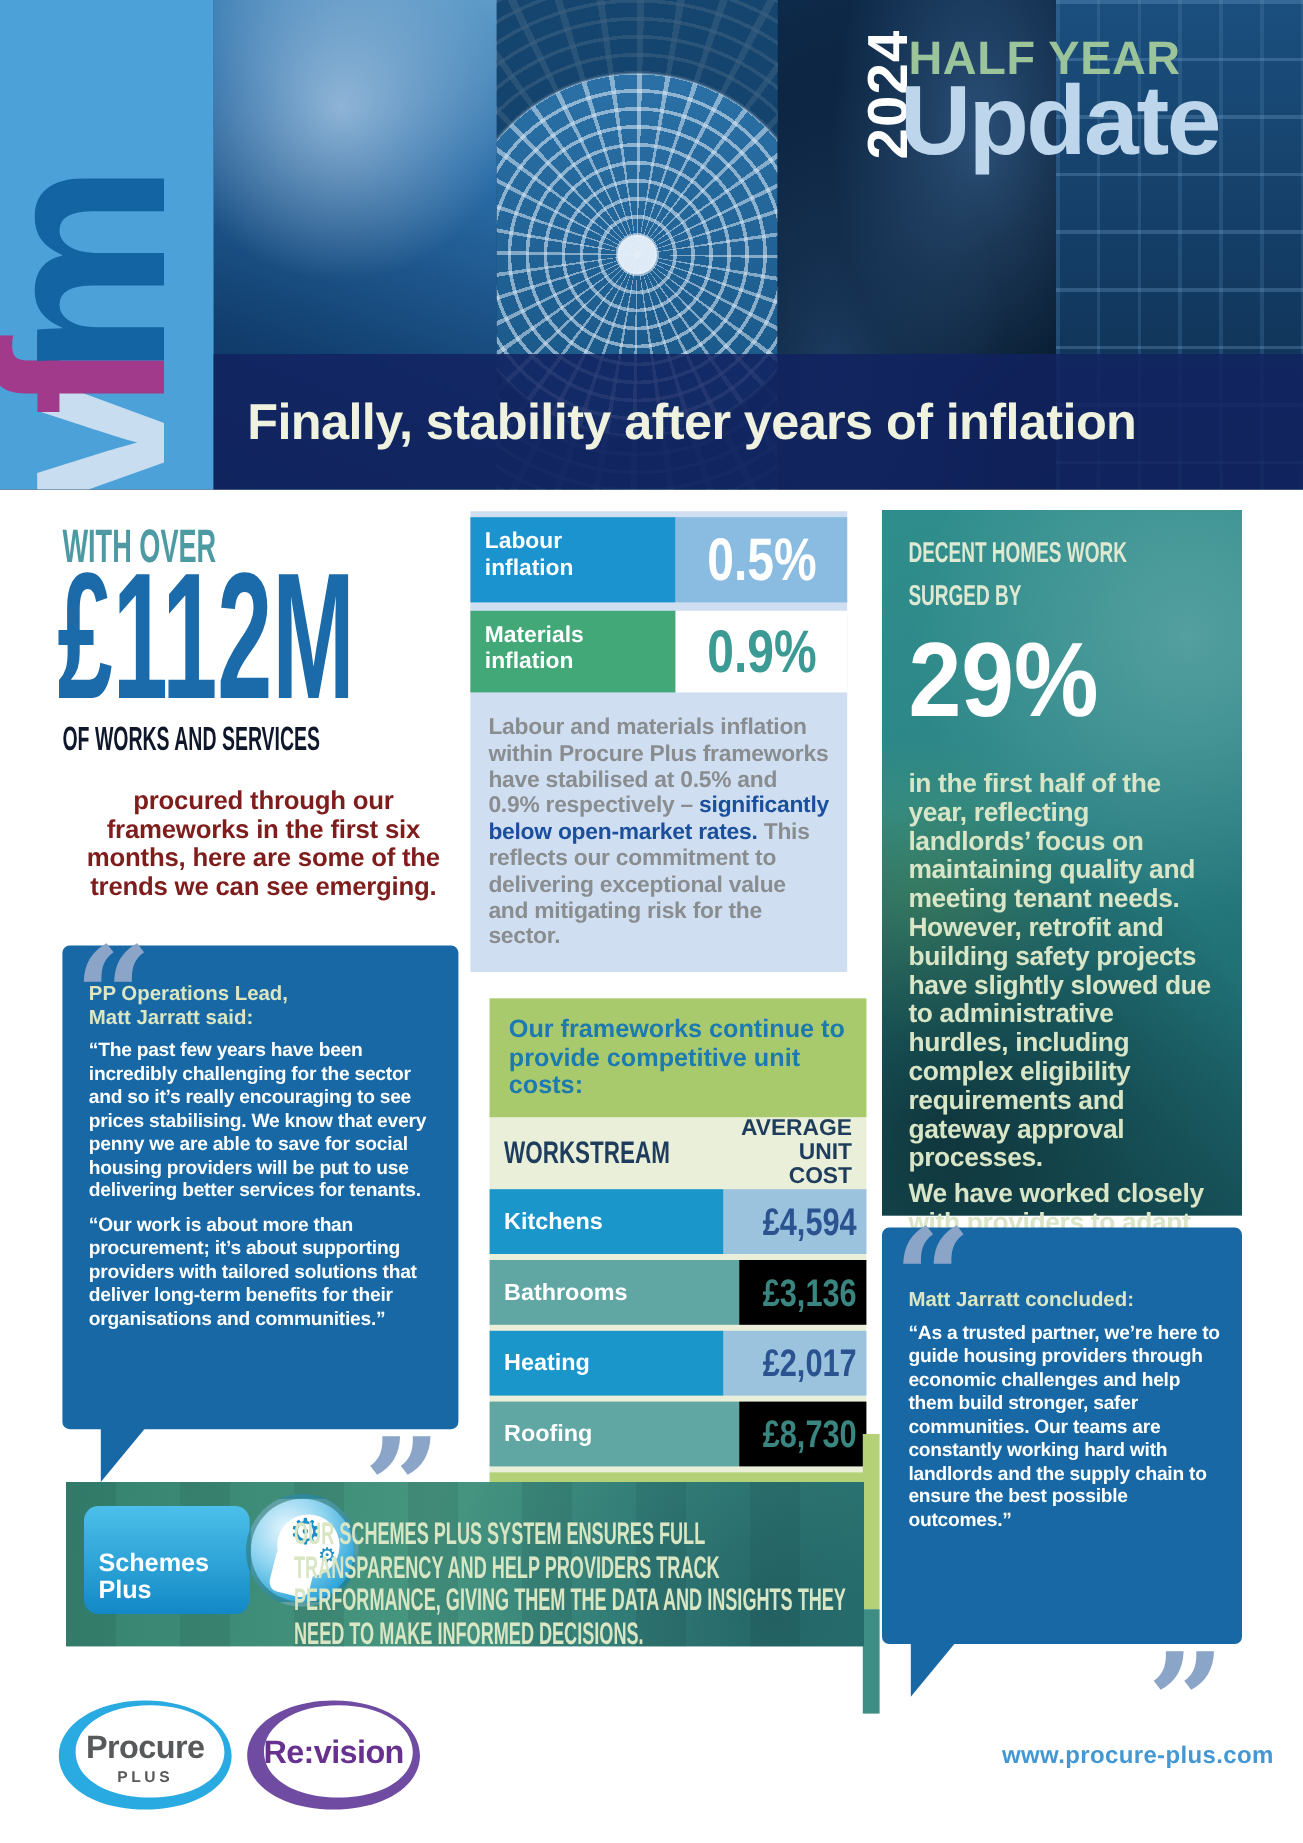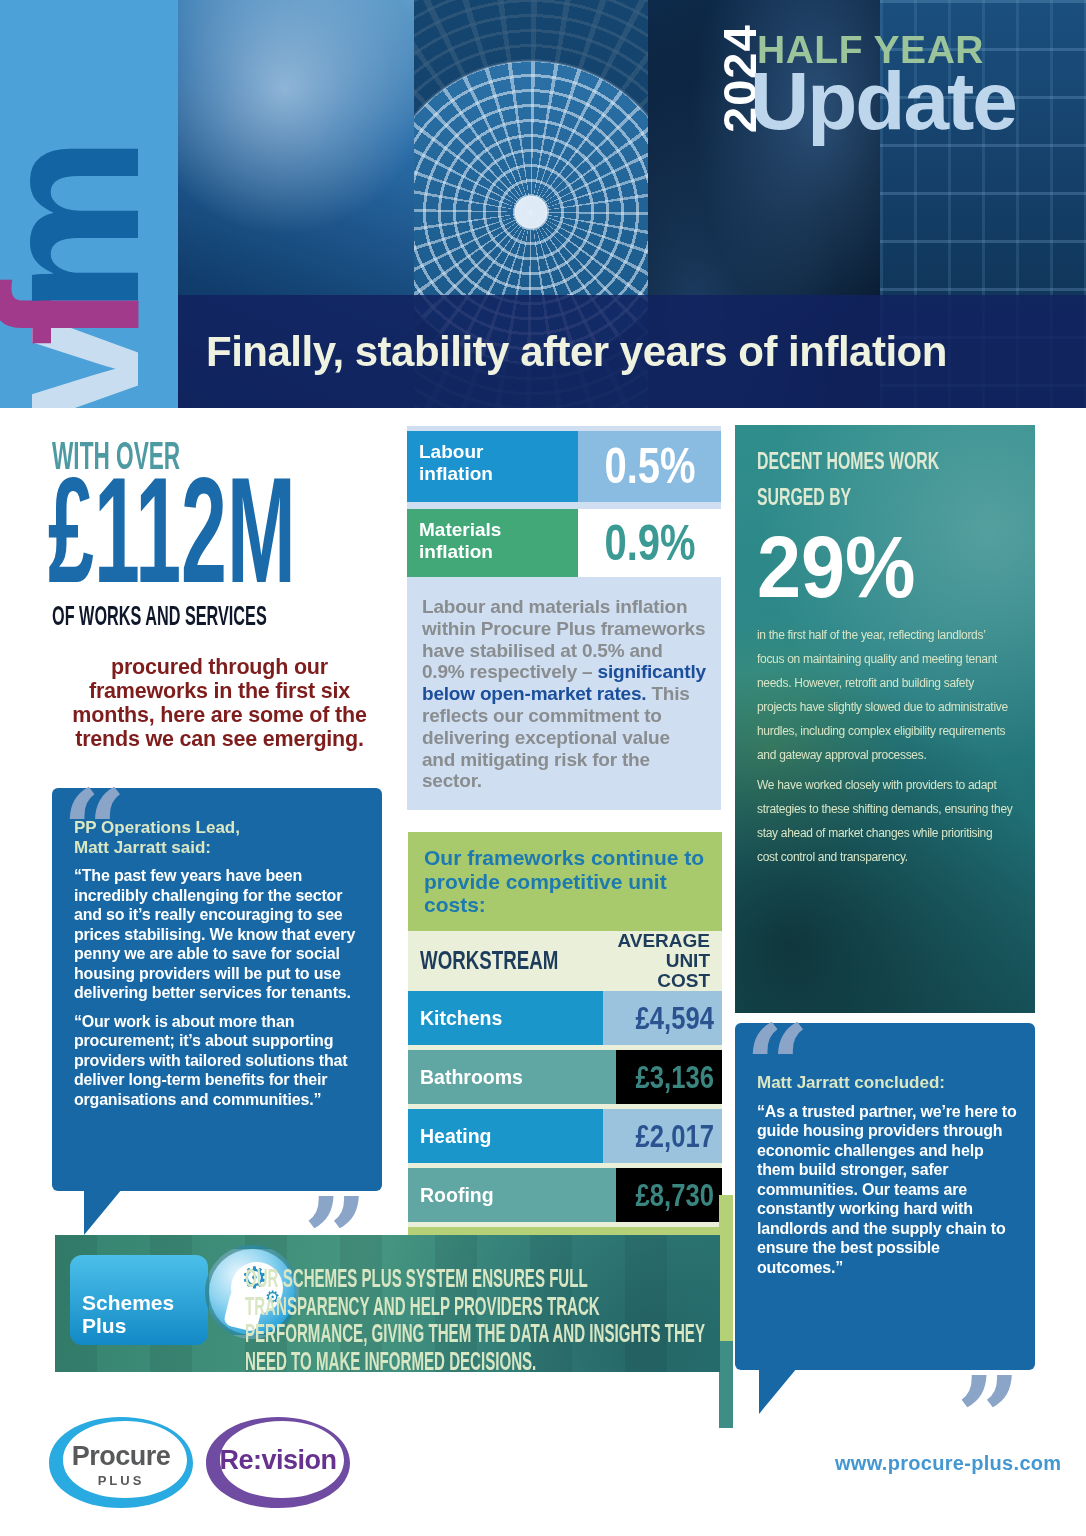--- a/index.html
+++ b/index.html
@@ -62,21 +62,21 @@
   .q-glyph{position:absolute;font-family:"DejaVu Serif",serif;font-weight:bold;font-size:112px;
            line-height:70px;color:#8ba5c9;}
   .q-open{left:10px;top:8px;}
   .q-close{right:16px;bottom:-28px;transform:rotate(180deg);}
   .q-inner{position:absolute;left:22px;top:0;right:18px;}
   .q-head{margin-top:30px;font-size:17px;line-height:19.5px;font-weight:bold;color:#dbe7c3;}
   .q-body{margin-top:9px;font-size:16px;line-height:19.5px;font-weight:bold;letter-spacing:-.2px;}
   .quote-right .q-head{margin-top:50px;}
 
   
-  .mid{position:absolute;left:392px;top:426px;width:314px;background:#cfdff1;padding-top:5px;margin-left:15px;}
+  .mid{position:absolute;left:392px;top:426px;width:314px;background:#cfdff1;padding-top:5px;}
   .inf-row{display:flex;margin-bottom:7px;}
   .inf-label{width:171px;box-sizing:border-box;padding:10px 0 0 12px;color:#ffffff;font-weight:bold;
              font-size:19px;line-height:22px;}
   .inf-val{flex:1;text-align:center;font-weight:bold;font-size:50px;}
   .r1 .inf-label{background:#1b93cf;height:71px;}
   .r1 .inf-val{background:#8abbe0;color:#ffffff;line-height:71px;}
   .r2 .inf-label{background:#43a878;height:68px;}
   .r2 .inf-val{background:#ffffff;color:#3b9a94;line-height:68px;}
   .inf-note{padding:12px 15px 18px;font-size:19px;line-height:21.8px;font-weight:bold;color:#8a8d90;
             letter-spacing:-.2px;}
@@ -98,21 +98,21 @@
 
   
   .decent{position:absolute;left:735px;top:425px;width:300px;height:588px;box-sizing:border-box;
           padding:18px 22px 0;background:
           radial-gradient(circle at 18% 88%, rgba(8,28,34,.65), transparent 48%),
           radial-gradient(circle at 12% 55%, rgba(128,180,60,.28), transparent 32%),
           radial-gradient(circle at 85% 18%, rgba(222,242,238,.22), transparent 42%),
           linear-gradient(165deg,#2f8e8c 0%,#2c8587 38%,#1f6f74 72%,#17525a 100%);}
   .dh-title{font-size:24px;line-height:36px;font-weight:bold;color:#dfe9d2;}
   .dh-stat{margin-top:4px;font-size:88px;line-height:96px;font-weight:bold;color:#ffffff;}
-  .dh-body{margin-top:8px;font-size:12px;line-height:24px;font-weight:normal;color:#d8e5c6;letter-spacing:-.3px;}
+  .dh-body{margin-top:26px;font-size:22px;line-height:24px;font-weight:bold;color:#d8e5c6;letter-spacing:-.3px;}
   .dh-body p{margin:0 0 6px;}
 
   
   .bar-green{position:absolute;left:719px;top:1195px;width:14px;height:146px;background:#b5d178;}
   .bar-teal{position:absolute;left:719px;top:1341px;width:14px;height:87px;background:#3f8e85;}
 
   
   .schemes{position:absolute;left:55px;top:1235px;width:665px;height:137px;background:
            repeating-linear-gradient(90deg, rgba(10,40,45,.10) 0 42px, transparent 42px 95px),
            radial-gradient(circle at 88% 80%, rgba(10,45,60,.35), transparent 45%),

